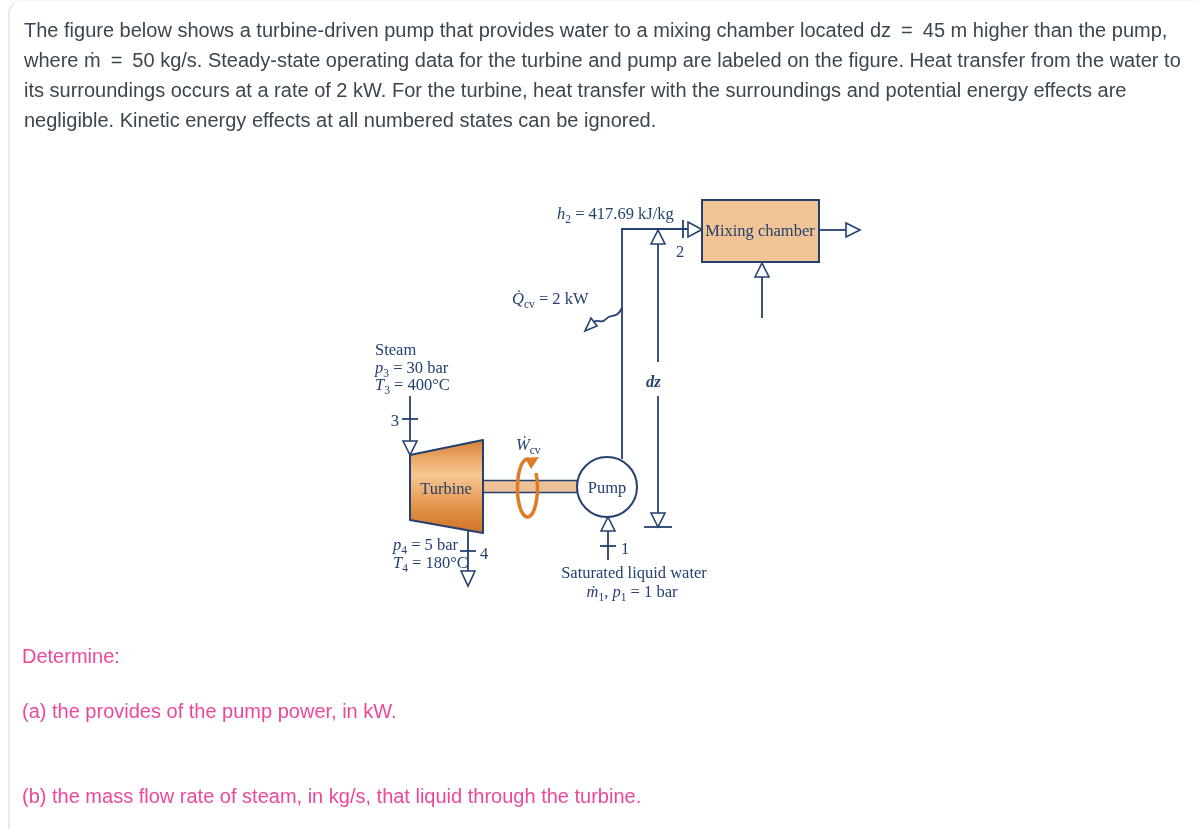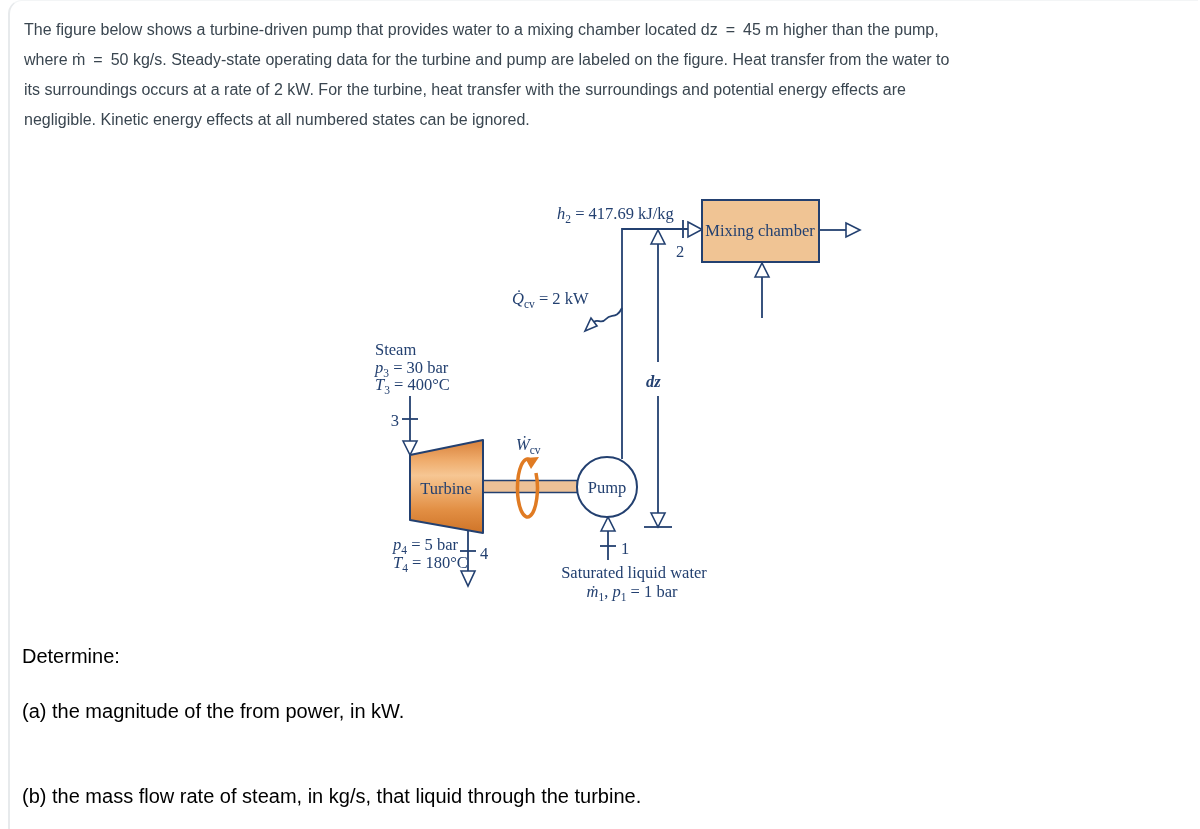--- a/index.html
+++ b/index.html
@@ -7,23 +7,23 @@
     width:1200px; height:829px; position:relative; background:#ffffff;
     font-family:"Liberation Sans", sans-serif; overflow:hidden;
   }
   .card-edge {
     position:absolute; left:8px; top:0; width:1188px; height:828px;
     border-left:2px solid #e7eaec; border-top:1px solid #f3f5f6;
     border-top-left-radius:14px; pointer-events:none;
   }
   .problem {
     position:absolute; left:24px; top:15px;
-    font-size:16px; line-height:30px; color:#3a4650; white-space:pre;
+    font-size:20px; line-height:30px; color:#3a4650; white-space:pre;
   }
-  .qtext { position:absolute; left:22px; font-size:20px; color:#000000; }
+  .qtext { position:absolute; left:22px; font-size:20px; color:#ec4899; }
   #determine { top:645px; }
   #parta { top:700px; }
   #partb { top:785px; }
 
   svg.diagram { position:absolute; left:0; top:0; }
   svg.diagram text {
     font-family:"Liberation Serif","DejaVu Serif",serif;
     fill:#234070; font-size:16.5px;
   }
   .var { font-style:italic; }
@@ -119,14 +119,14 @@
   <text x="621" y="554">1</text>
   <text x="680" y="257" text-anchor="middle">2</text>
   <text x="399" y="426" text-anchor="end">3</text>
   <text x="480" y="559">4</text>
 
   <text x="634" y="578" text-anchor="middle">Saturated liquid water</text>
   <text x="632" y="597" text-anchor="middle"><tspan class="var">ṁ</tspan><tspan class="sub" dy="3.5">1</tspan><tspan dy="-3.5">, </tspan><tspan class="var">p</tspan><tspan class="sub" dy="3.5">1</tspan><tspan dy="-3.5"> = 1 bar</tspan></text>
 </svg>
 
 <div class="qtext" id="determine">Determine:</div>
-<div class="qtext" id="parta">(a) the magnitude of the from power, in kW.</div>
+<div class="qtext" id="parta">(a) the provides of the pump power, in kW.</div>
 <div class="qtext" id="partb">(b) the mass flow rate of steam, in kg/s, that liquid through the turbine.</div>
 
 </body></html>

